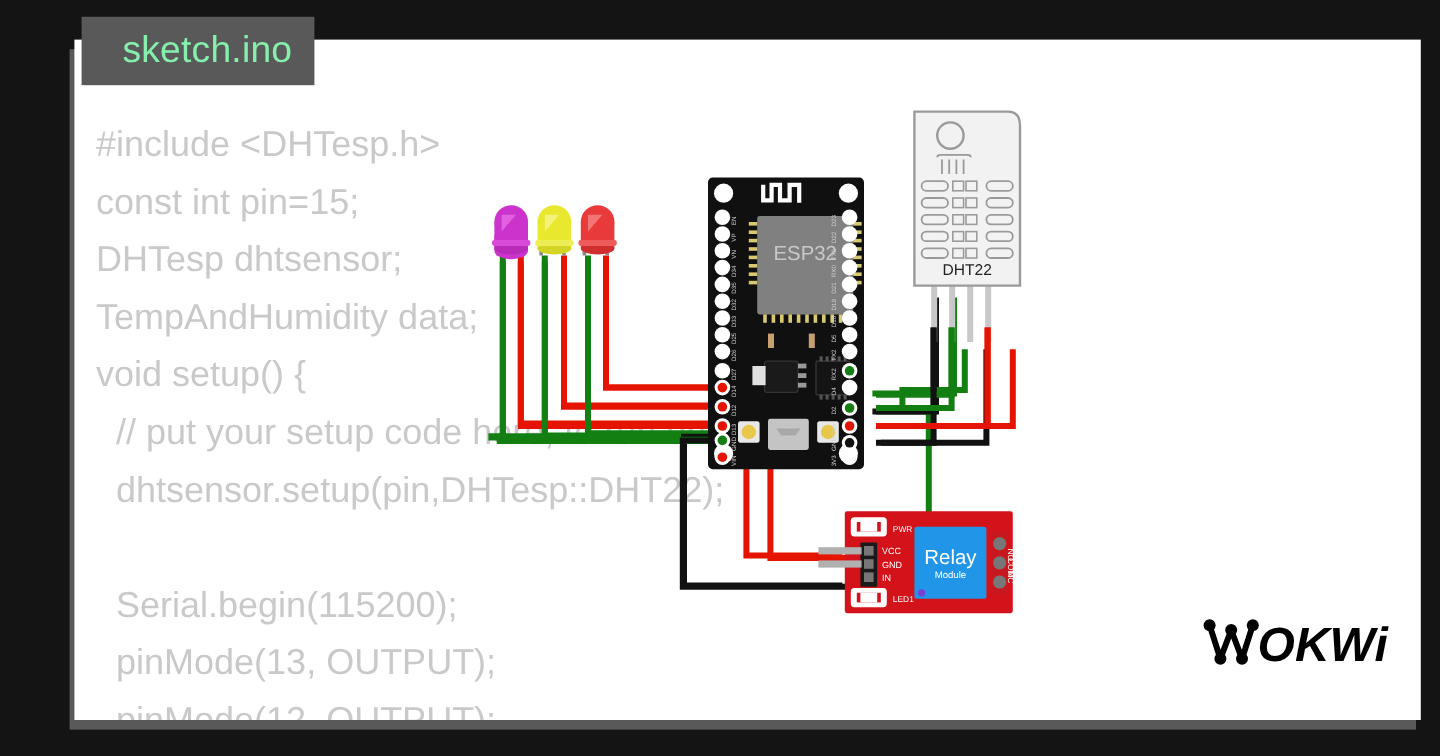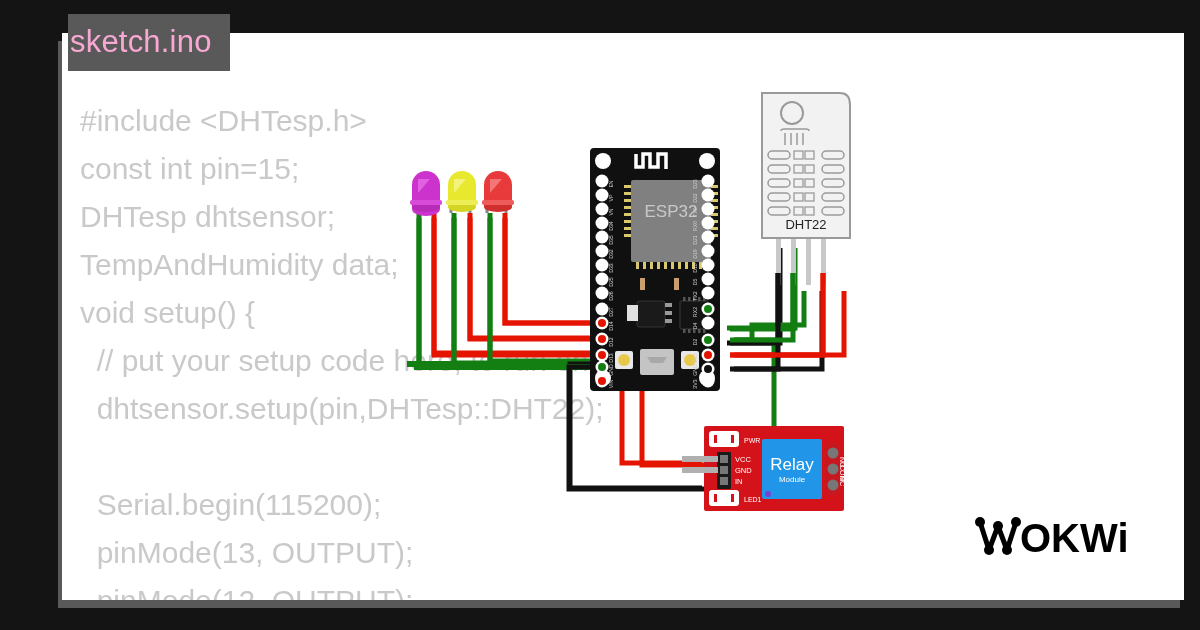--- a/index.html
+++ b/index.html
@@ -22,46 +22,47 @@
     width:1122px; height:567px;
     background:#ffffff;
     overflow:hidden;
     margin-left:12px;
   }
 
   
   .file-tab{
     position:absolute; left:68px; top:14px;
     background:#595959;
-    color:#f9a8d4;
+    color:#86efac;
     font-size:31px;
     line-height:1;
-    padding:12px 18px 14px 2px;
+    padding:12px 18px 14px 34px;
     letter-spacing:0.2px;
     z-index:30;
     white-space:nowrap;
   }
 
   
   .code{
     position:absolute; left:18px; top:64px;
     width:1100px;
     color:#c9c9c9;
     font-size:30px;
     line-height:48px;
     font-family:"Liberation Sans", sans-serif;
     white-space:pre;
     z-index:1;
   }
   .code .ln{ display:block; height:48px; }
 
   
   .wokwi{
-    position:absolute; right:44px; bottom:36px;
+    position:absolute; right:16px; bottom:36px;
     z-index:25;
+    font-style:italic;
   }
 
   
   .diagram{
     position:absolute; left:0; top:0; width:1182px; height:567px;
     z-index:10; pointer-events:none;
   }
   .diagram svg{ display:block; }
 </style>
 </head>

